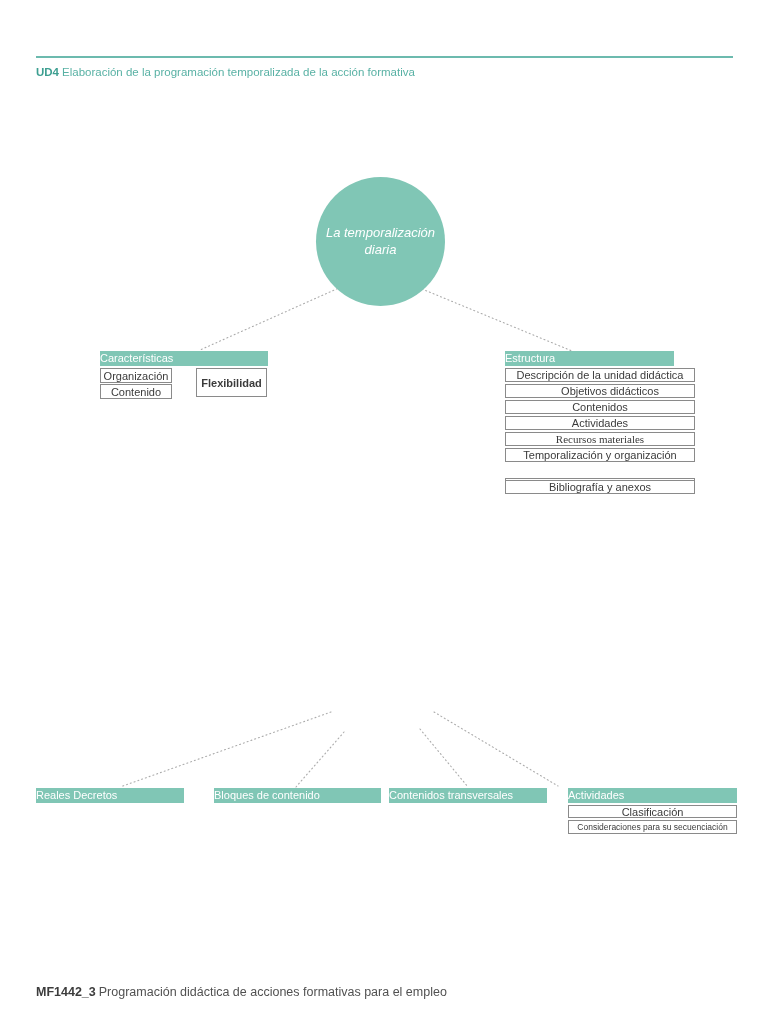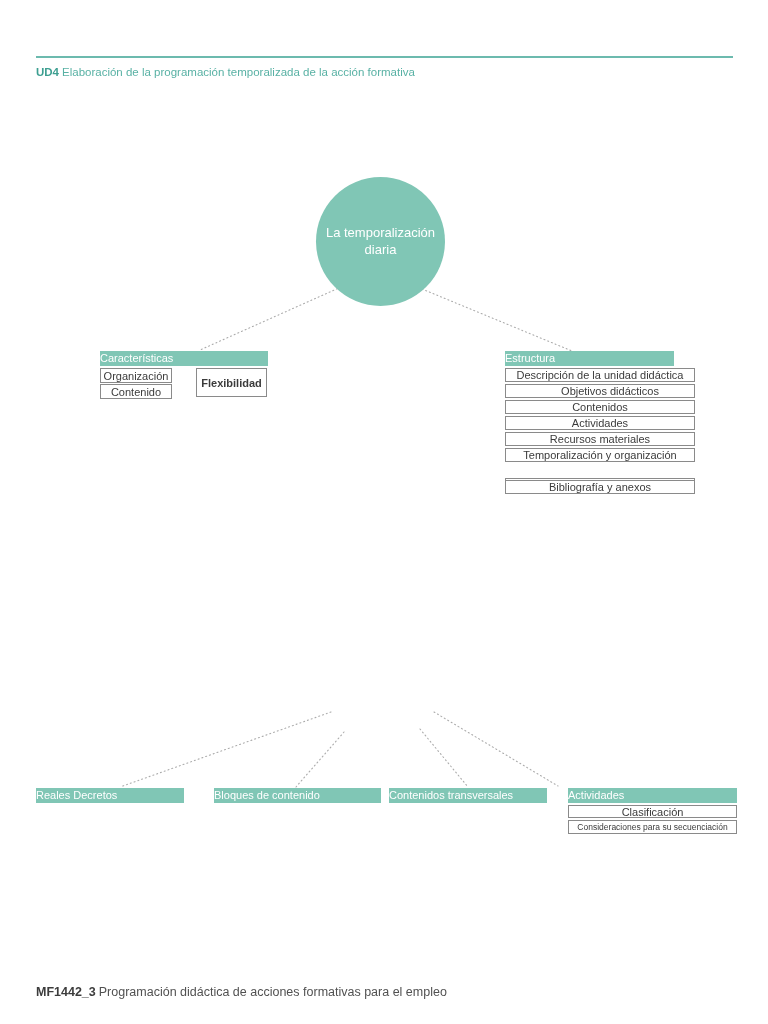--- a/index.html
+++ b/index.html
@@ -15,21 +15,21 @@
   .hdr-rule  { position:absolute; left:36px; top:56px; width:697px; height:2px; background:#6cbaae; }
   .ud-line   { position:absolute; left:36px; top:66px; font-size:11.5px; color:#58b1a4; }
   .ud-line b { color:#3d9f91; font-weight:bold; margin-right:3px; }
   
   .connectors { position:absolute; left:0; top:0; pointer-events:none; }
   .connectors line { stroke:#ababab; stroke-width:1.1; stroke-dasharray:1 3; stroke-linecap:round; }
   
   .circle {
     position:absolute; border-radius:50%; background:#80c6b5; color:#ffffff;
     display:flex; align-items:center; justify-content:center; text-align:center;
-    font-size:13px; line-height:1.3;
+    font-size:13px; line-height:1.3;font-style:italic;
   }
   .c1 { left:316px; top:177px; width:129px; height:129px; }
   .c2 { left:317px; top:617px; width:126px; height:126px; }
   .c1 .circle-label { width:118px; }
   .c2 .circle-label { width:104px; }
   
   .bar {
     position:absolute; height:15px; background:#80c6b5; color:#ffffff;
     font-size:11px; line-height:15px; white-space:nowrap;
   }
@@ -43,21 +43,21 @@
   .box {
     position:absolute; background:#ffffff; border:1.5px solid #8a8a8a; box-sizing:border-box;
     color:#3b3b3b; font-size:11px; display:flex; align-items:center; justify-content:center;
     white-space:nowrap; overflow:hidden;
   }
   .bx-org    { left:100px; top:368px; width:72px; height:15px; }
   .bx-flex   { left:196px; top:368px; width:71px; height:29px;font-weight:bold; }
   .bx-cont   { left:100px; top:384px; width:72px; height:15px; }
   .ebx       { left:505px; width:190px; height:14px; }
   .e0 { top:368px; } .e1 { top:384px;padding-left:20px; } .e2 { top:400px; } .e3 { top:416px; }
-  .e4 { top:432px; } .e5 { top:448px; } .e6 { top:464px;margin-top:14px; } .e7 { top:480px; }
+  .e4 { top:432px;font-family:Liberation Serif, serif; } .e5 { top:448px; } .e6 { top:464px;margin-top:14px; } .e7 { top:480px; }
   .bx-clas   { left:568px; top:805px; width:169px; height:13px; }
   .bx-consec { left:568px; top:820px; width:169px; height:14px; font-size:8.5px; }
   
   .ftr { position:absolute; left:36px; top:985px; font-size:12.5px; color:#515151; }
   .ftr b { color:#3c3c3c; margin-right:3px; }
 </style>
 </head>
 <body>
 
 <div class="page">

